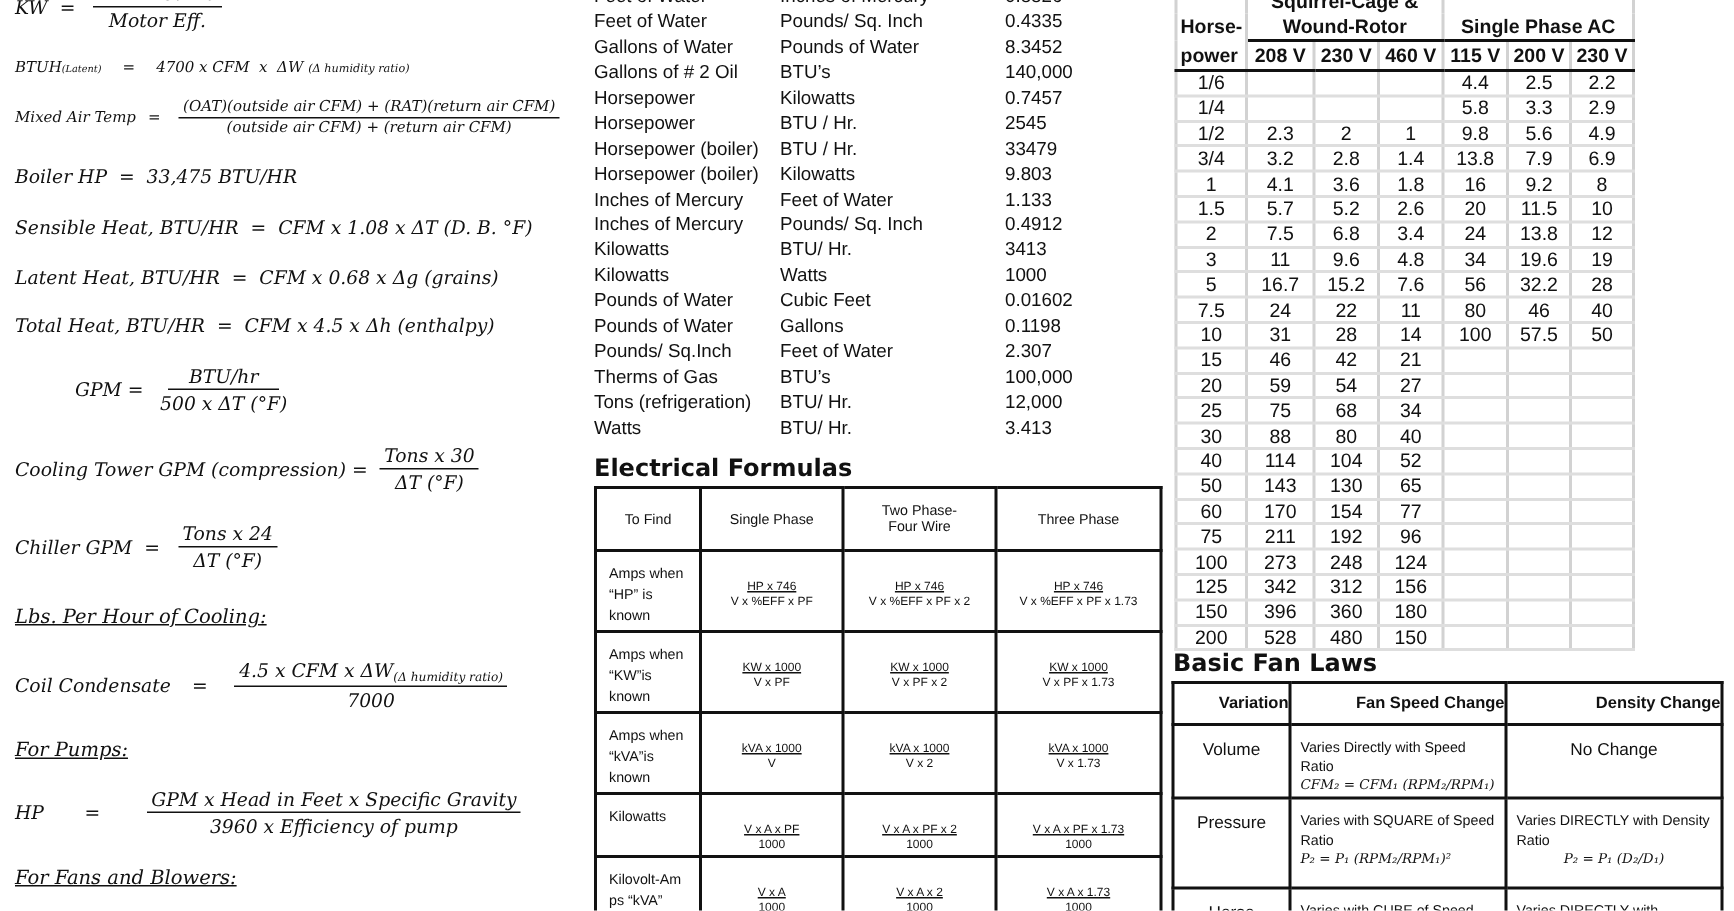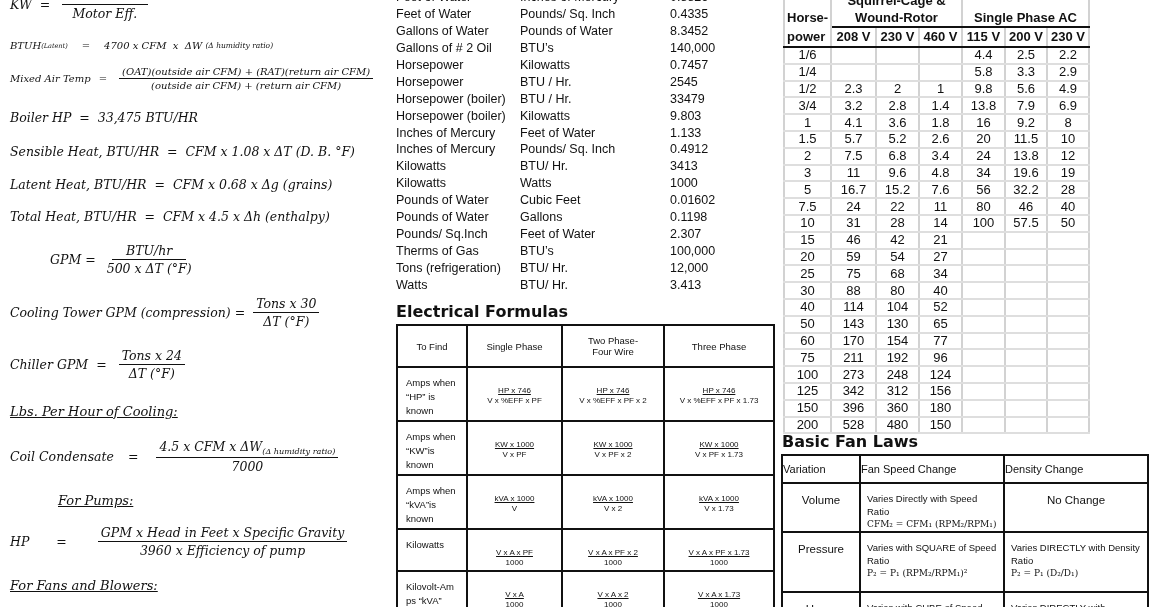--- a/index.html
+++ b/index.html
@@ -37,24 +37,24 @@
   .hp { position:absolute; left:783px; top:-8px; font-family:"Liberation Sans", sans-serif; font-size:13px; }
   .hp table { border-collapse:collapse; }
   .hp td { border-left:2px solid #d2d2d2; border-right:2px solid #d2d2d2; border-bottom:2px solid #dedede; text-align:center; padding:0; height:14.8px; line-height:14px; }
   .hp .h td { font-weight:bold; border-bottom:none; height:17px; }
   .hp .h2 td { font-weight:bold; border-bottom:2px solid #111; height:18px; }
   .hp .ul { border-bottom:2px solid #111 !important; }
 
   
   .fanT { position:absolute; left:781px; top:454px; border-collapse:collapse; font-family:"Liberation Sans", sans-serif; font-size:11px; }
   .fanT td { border:2px solid #111; vertical-align:top; padding:0; }
-  .fanT .hdr td { height:26px; text-align:left; vertical-align:middle; }
+  .fanT .hdr td { height:26px; text-align:right; vertical-align:middle;font-weight:bold; }
   .fanT .cap { text-align:center; padding-top:10px; font-size:11.5px; }
   .fanT .desc { padding:8px 6px 0 6px; font-size:9.5px; line-height:13px; }
-  .fanT .math { font-family:"DejaVu Serif", serif; font-size:9px; }
+  .fanT .math { font-family:"DejaVu Serif", serif; font-style:italic; font-size:9px; }
 </style>
 </head>
 <body>
 
 <div>
   <div class="f" style="top:-12px;">
     <span>KW</span>
       <span class="eq">=</span>
     <span class="frac">
         <span class="num">BHP x 0.746</span>
@@ -120,21 +120,21 @@
 
   <div class="f" style="top:439px;">
     <span>Coil Condensate</span>
       <span class="eq" style="margin:0 14px;">=</span>
     <span class="frac">
         <span class="num"><span>4.5 x CFM x ΔW</span><span class="sub">(Δ humidity ratio)</span></span>
         <span class="den">7000</span>
       </span>
   </div>
 
-  <div class="uhead" style="top:493px;margin-left:48px;">For Pumps:</div>
+  <div class="uhead" style="top:493px;">For Pumps:</div>
 
   <div class="f" style="top:525px;gap:19px;">
     <span>HP</span>
       <span class="eq">=</span>
     <span class="frac">
         <span class="num">GPM x Head in Feet x Specific Gravity</span>
         <span class="den">3960 x Efficiency of pump</span>
       </span>
   </div>
 
@@ -597,21 +597,21 @@
     <td class="cap">No Change</td>
   </tr>
   <tr style="height:60px;">
     <td class="cap">Pressure</td>
     <td class="desc">
           <div>Varies with SQUARE of Speed Ratio</div>
           <div class="math">P₂ = P₁ (RPM₂/RPM₁)²</div>
         </td>
     <td class="desc">
           <div>Varies DIRECTLY with Density Ratio</div>
-          <div class="math" style="">P₂ = P₁ (D₂/D₁)</div>
+          <div class="math" style="text-align:center;">P₂ = P₁ (D₂/D₁)</div>
         </td>
   </tr>
   <tr style="height:30px;">
     <td class="cap">Horse</td>
     <td class="desc">Varies with CUBE of Speed</td>
     <td class="desc">Varies DIRECTLY with</td>
   </tr>
 </tbody>
   </table>
 

